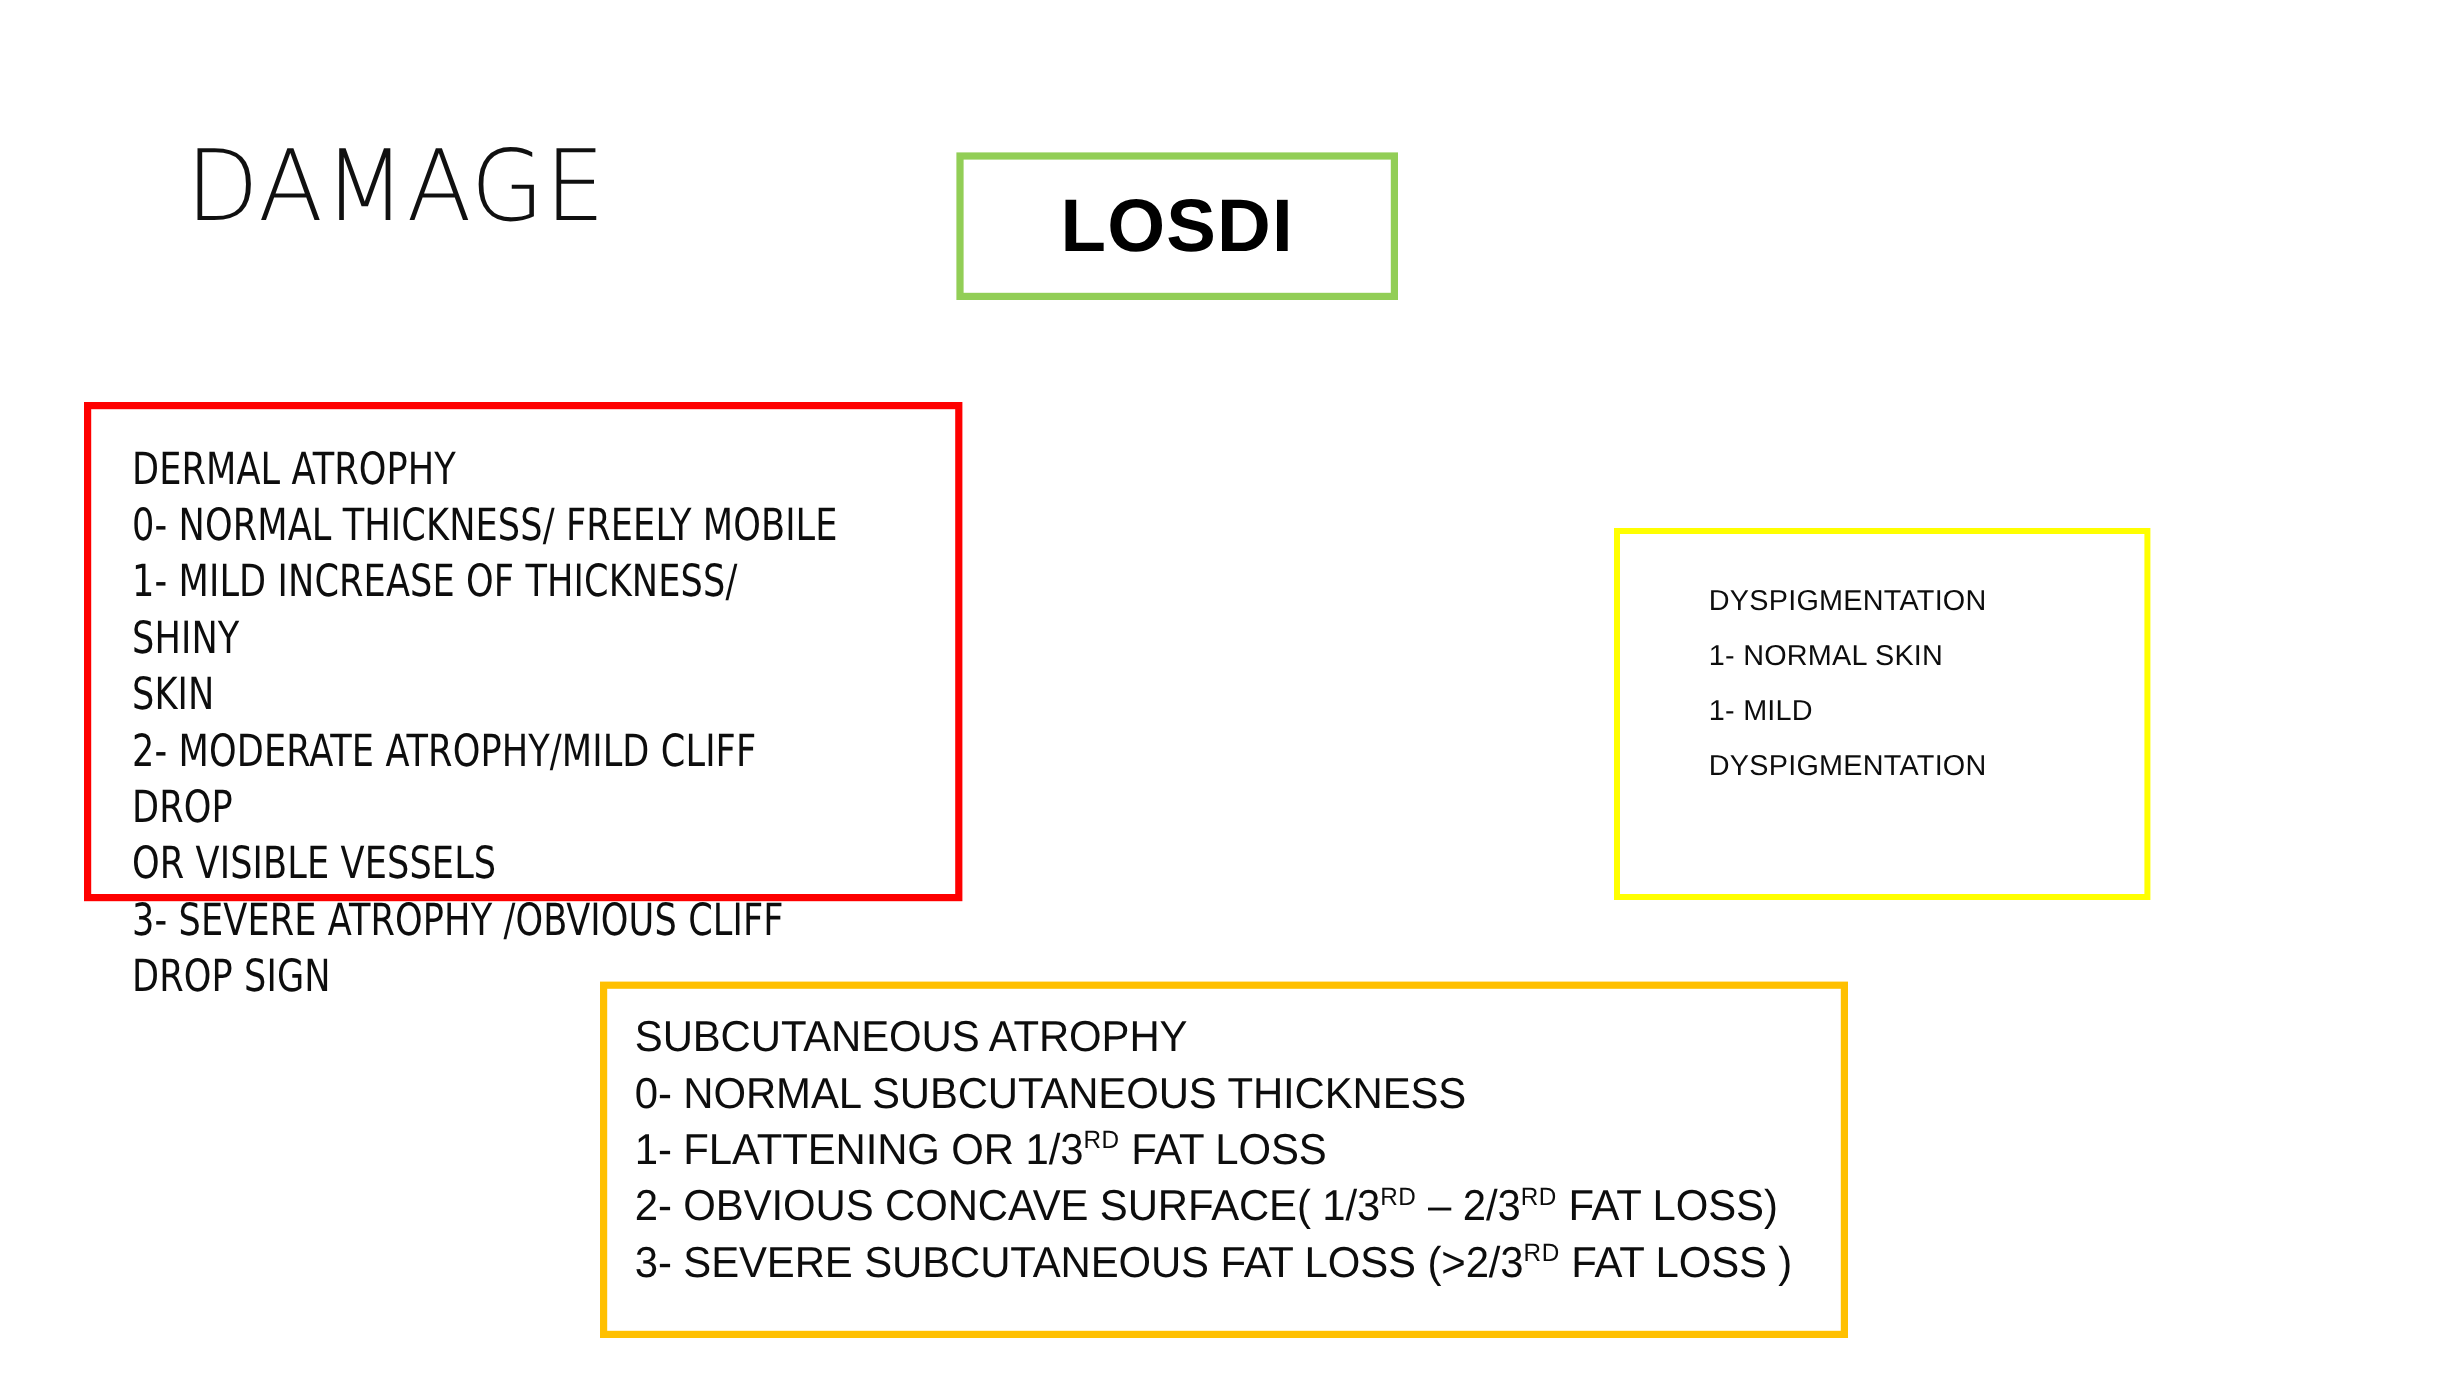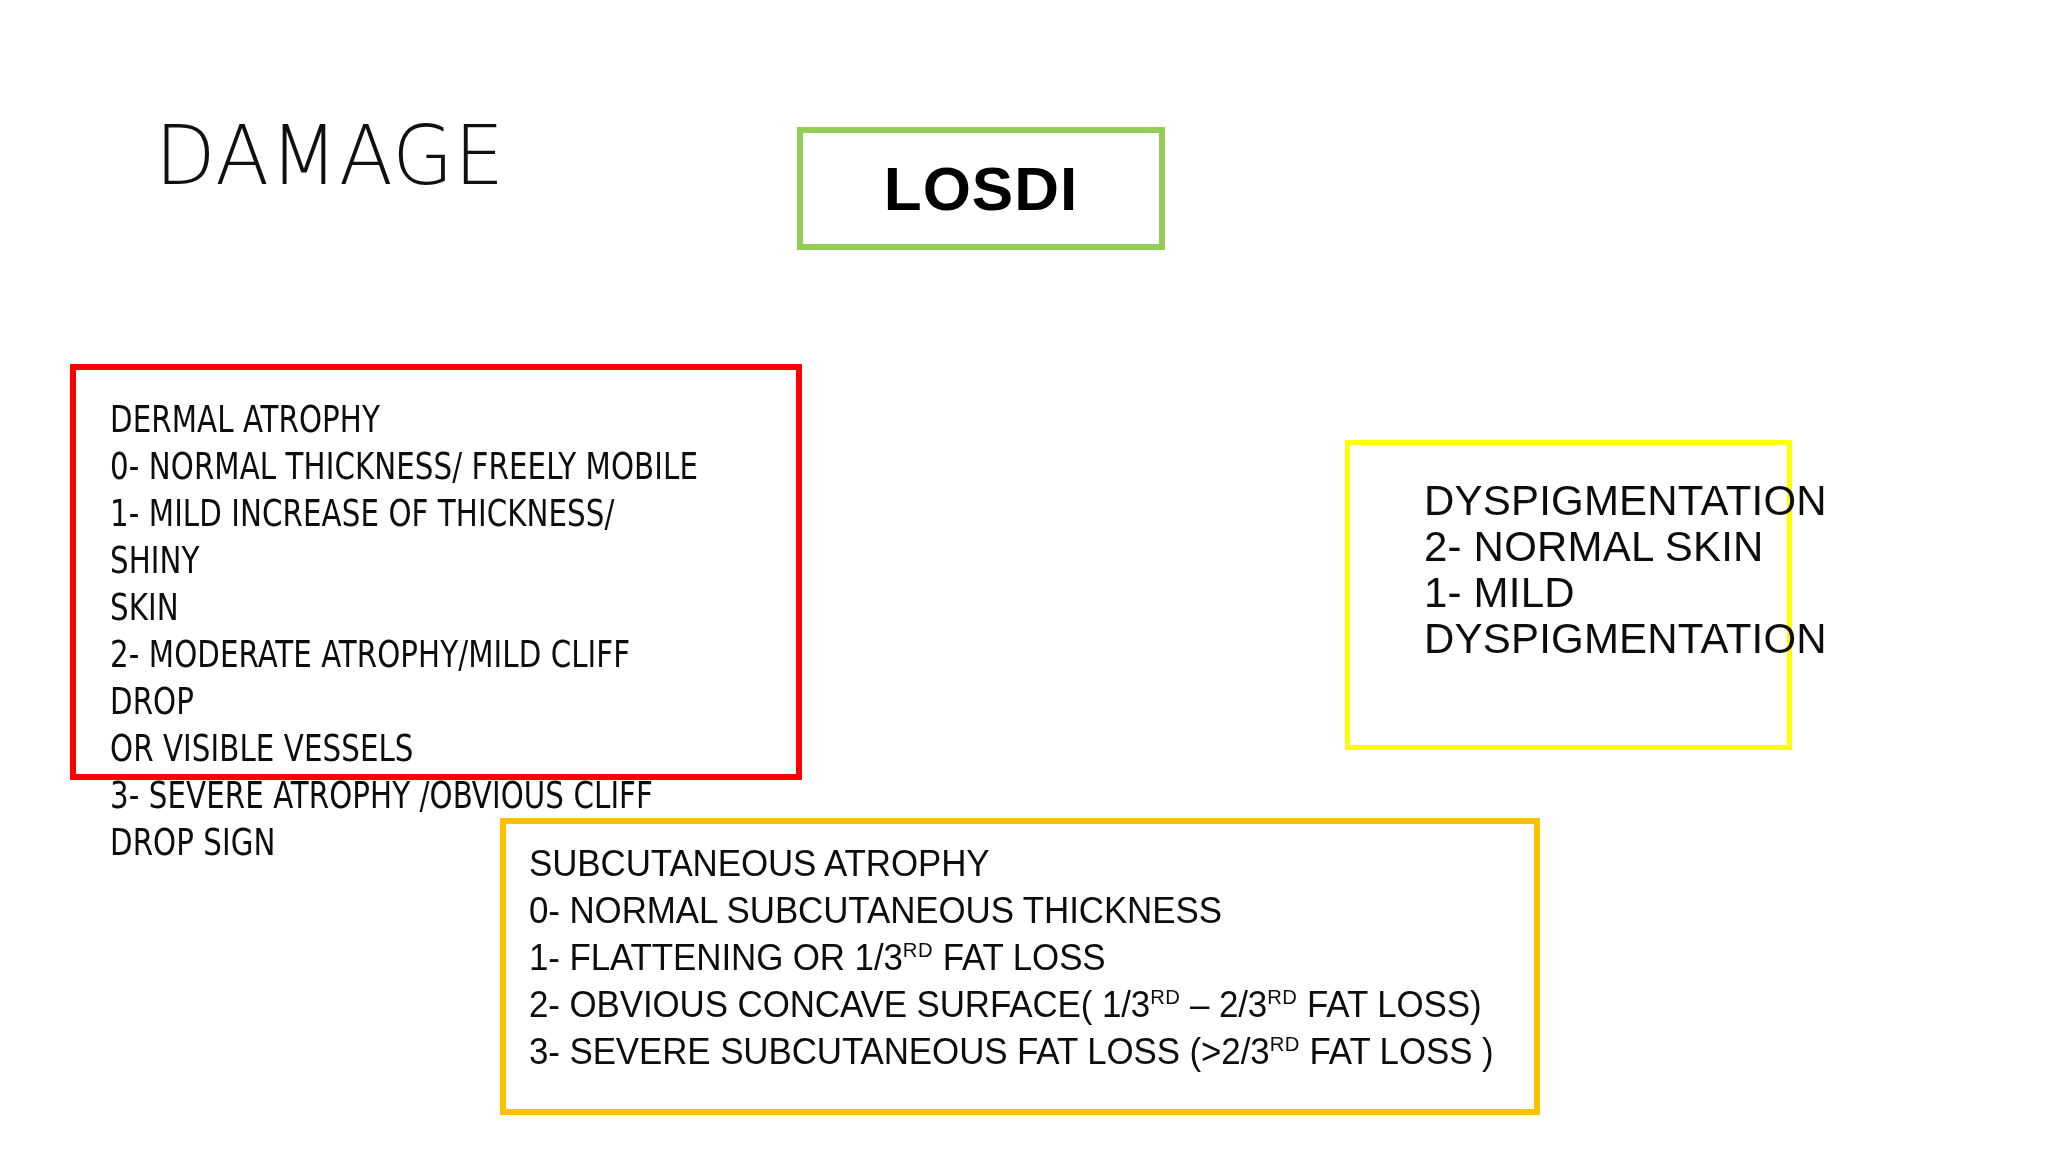--- a/index.html
+++ b/index.html
@@ -109,21 +109,21 @@
     top: 440px;
     width: 447px;
     height: 310px;
     border: 5px solid #ffff00;
   }
   .box-yellow .lines {
     padding: 33px 0 0 74px;
   }
   .box-yellow .line {
     font-family: "Liberation Sans", sans-serif;
-    font-size: 42px;
+    font-size: 24px;
     line-height: 46px;
     letter-spacing: 0.2px;
   }
 
   
   .box-orange {
     left: 500px;
     top: 818px;
     width: 1040px;
     height: 297px;
@@ -145,37 +145,37 @@
 <body>
 
 <div class="slide" style="background: rgb(255, 255, 255);">
 
   <div class="damage-title">DAMAGE</div>
 
   <div class="losdi-box" style="border-color: rgb(146, 206, 86);">
     <span class="losdi-text">LOSDI</span>
   </div>
 
-  <div class="info-box box-red" style="border-color: rgb(254, 0, 0); margin-top: 29px;">
+  <div class="info-box box-red" style="border-color: rgb(254, 0, 0);">
     <ul class="lines">
       <li class="line">DERMAL ATROPHY</li>
       <li class="line">0- NORMAL THICKNESS/ FREELY MOBILE</li>
       <li class="line">1- MILD INCREASE OF THICKNESS/  SHINY</li>
       <li class="line">SKIN</li>
       <li class="line">2- MODERATE ATROPHY/MILD CLIFF DROP</li>
       <li class="line">OR VISIBLE VESSELS</li>
       <li class="line">3- SEVERE ATROPHY /OBVIOUS CLIFF</li>
       <li class="line">DROP SIGN</li>
     </ul>
   </div>
 
   <div class="info-box box-yellow" style="border-color: rgb(255, 255, 0);">
     <ul class="lines">
       <li class="line">DYSPIGMENTATION</li>
-      <li class="line">2- NORMAL SKIN</li>
+      <li class="line">1- NORMAL SKIN</li>
       <li class="line">1- MILD</li>
       <li class="line">DYSPIGMENTATION</li>
     </ul>
   </div>
 
   <div class="info-box box-orange" style="border-color: rgb(255, 192, 0);">
     <ul class="lines">
       <li class="line">SUBCUTANEOUS ATROPHY</li>
       <li class="line">0- NORMAL SUBCUTANEOUS THICKNESS</li>
       <li class="line">1- FLATTENING OR 1/3<sup class="ord">RD</sup> FAT LOSS</li>

